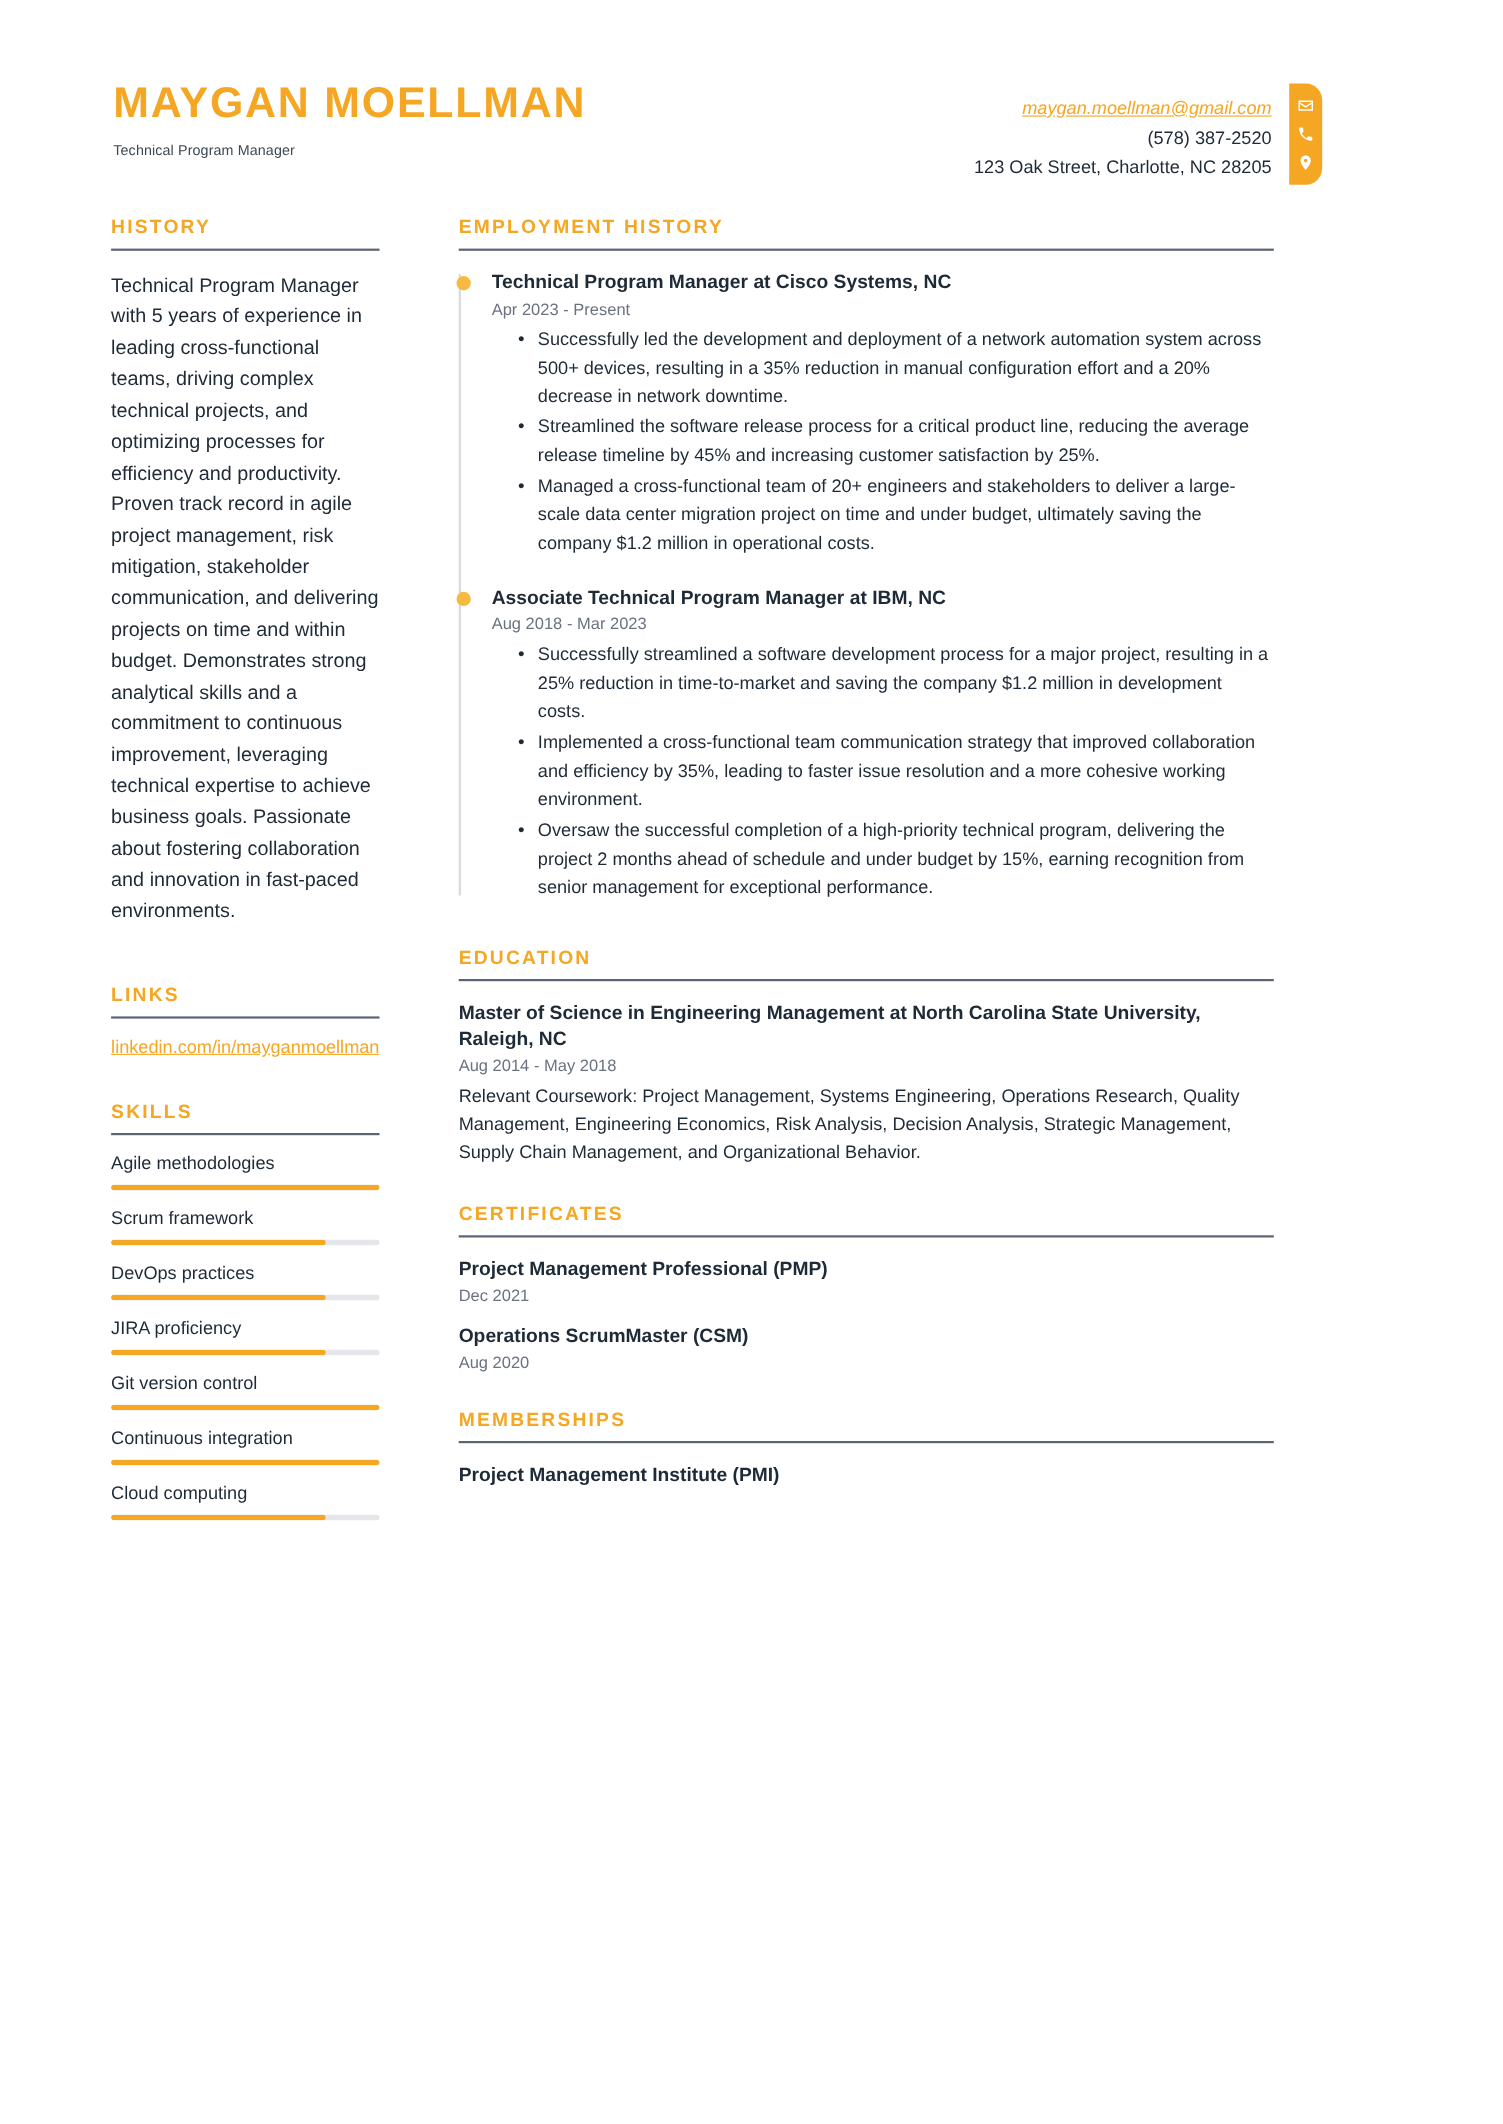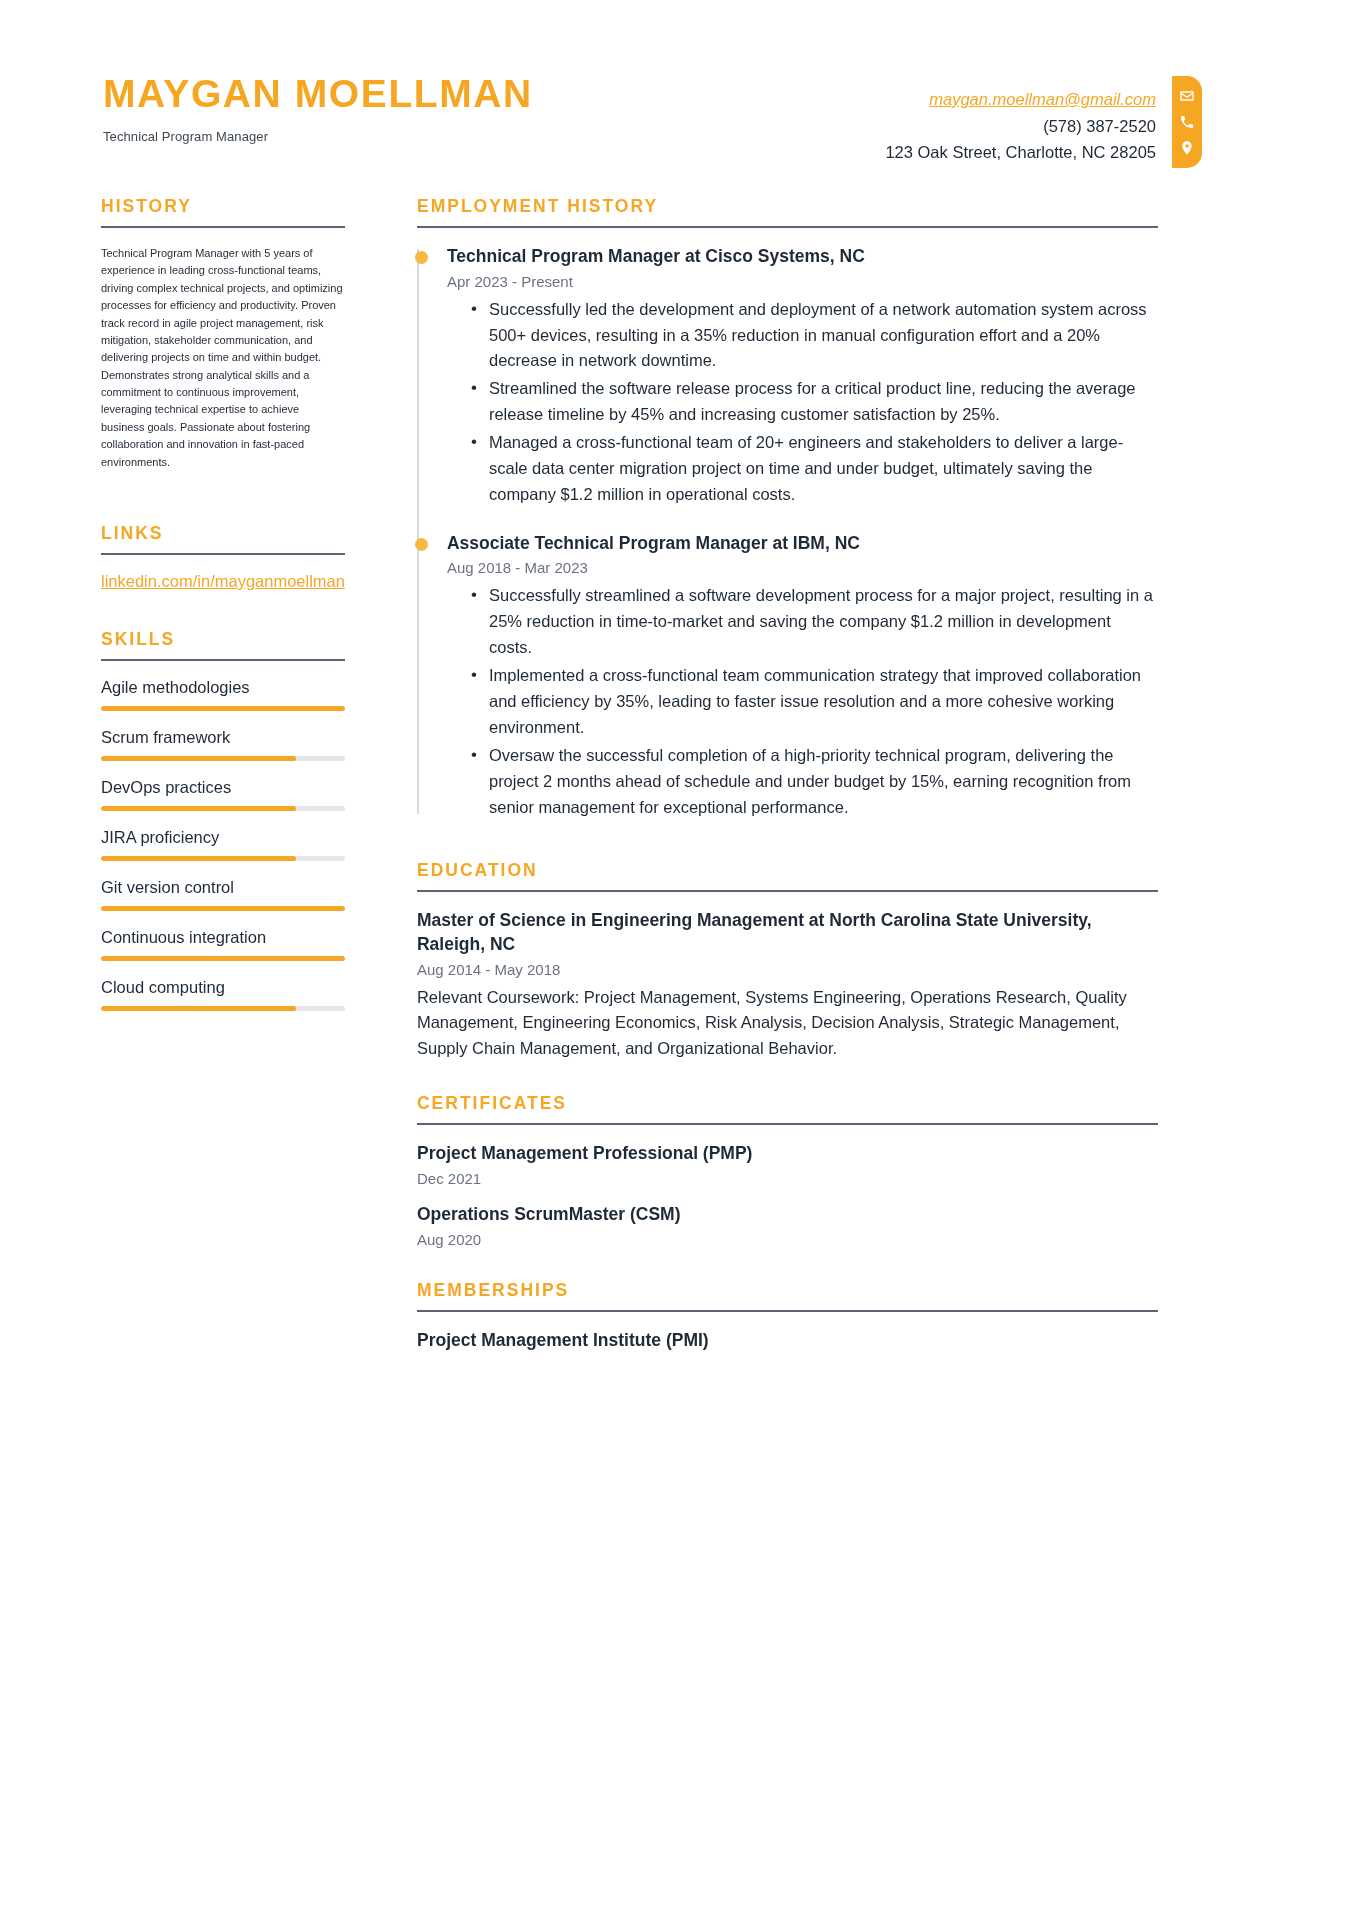--- a/index.html
+++ b/index.html
@@ -46,21 +46,21 @@
 
   
   .sec { margin-bottom: 8px; }
   .sec-title {
     color: #F5A623; font-size: 17.5px; font-weight: bold;
     letter-spacing: 2.0px; padding-bottom: 9px;
   }
   .sec-rule { height: 2px; background: #5a6472; margin-bottom: 17px; }
 
   
-  .profile-text { font-size: 11px; line-height: 1.58; color: #1f2a37; }
+  .profile-text { font-size: 18px; line-height: 1.58; color: #1f2a37; }
   .link-item {
     font-size: 16.5px; color: #F5A623; text-decoration: underline;
     display: block; margin-bottom: 6px;
   }
   .bar-item { margin-bottom: 17px; }
   .bar-label { font-size: 16.5px; color: #1f2a37; margin-bottom: 9px; }
   .bar-track {
     height: 5px; background: #e4e6e9; border-radius: 3px; overflow: hidden;
   }
   .bar-fill { height: 100%; background: #F5A623; border-radius: 3px; }

